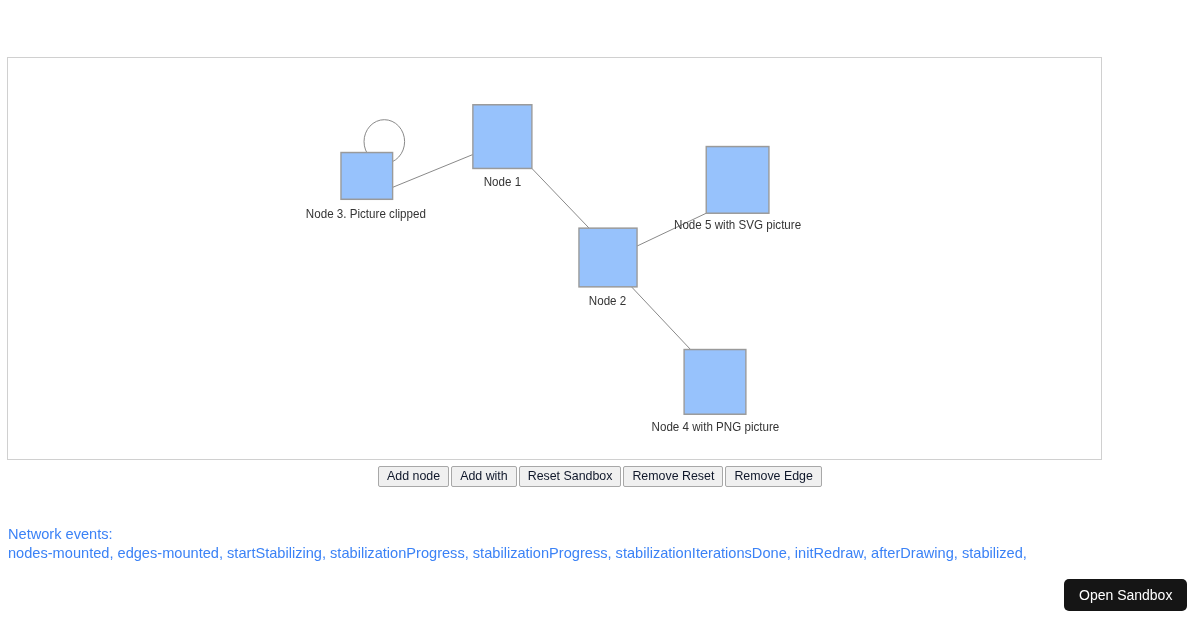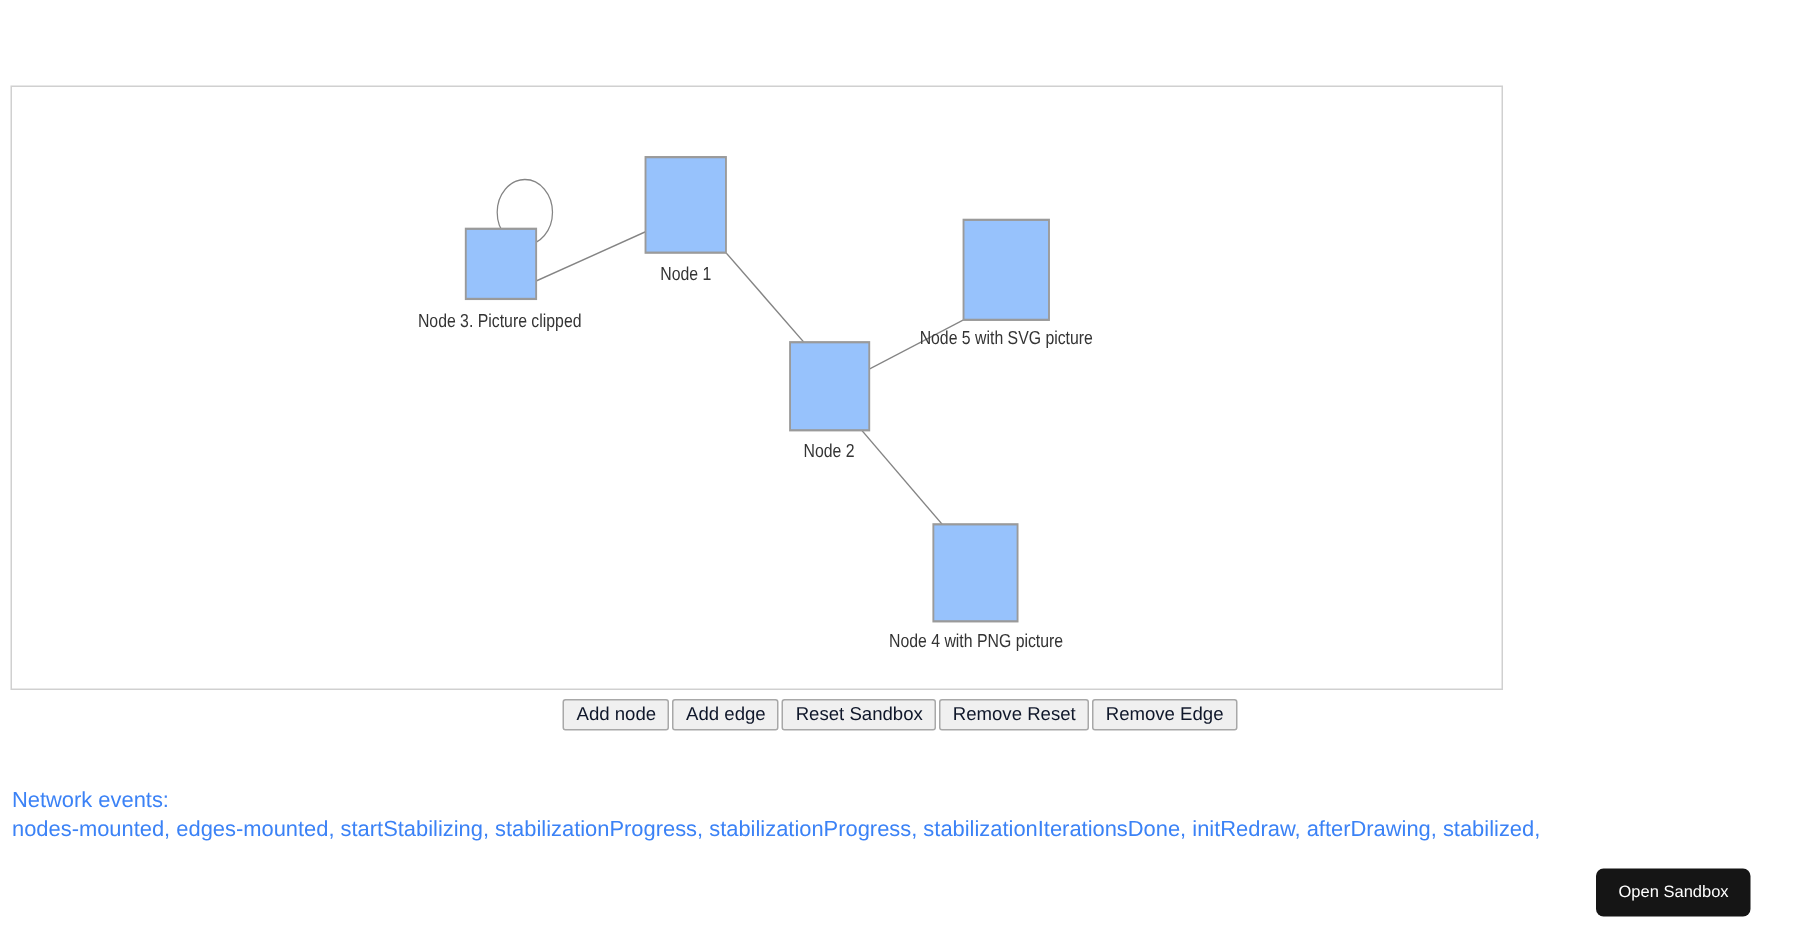--- a/index.html
+++ b/index.html
@@ -15,21 +15,21 @@
     overflow: hidden;
     font-family: "Liberation Sans", sans-serif;
     -webkit-font-smoothing: antialiased;
   }
 
   
   #network-panel {
     position: absolute;
     left: 7px;
     top: 57px;
-    width: 995px;
+    width: 1095px;
     height: 403px;
     border: 1px solid #d0d0d0;
     box-sizing: border-box;
     background: #ffffff;
   }
   #network-svg {
     position: absolute;
     left: 0;
     top: 0;
     width: 100%;
@@ -79,21 +79,21 @@
   #events-list  { display: block; }
 
   
   #open-sandbox {
     position: absolute;
     left: 1064px;
     top: 579px;
     background: #151515;
     color: #ffffff;
     font-family: "Liberation Sans", sans-serif;
-    font-size: 11px;
+    font-size: 14px;
     line-height: 16px;
     padding: 8px 15px;
     border: none;
     border-radius: 5px;
     cursor: pointer;
   }
 </style>
 </head>
 <body>
 
@@ -118,20 +118,20 @@
     <g id="labels-layer">
         <text x="536" y="129" text-anchor="middle" class="node-label" fill="#343434">Node 1</text>
         <text x="650" y="248" text-anchor="middle" class="node-label" fill="#343434">Node 2</text>
         <text x="388" y="161" text-anchor="middle" class="node-label" fill="#343434">Node 3. Picture clipped</text>
         <text x="767" y="375" text-anchor="middle" class="node-label" fill="#343434">Node 4 with PNG picture</text>
         <text x="791" y="172" text-anchor="middle" class="node-label" fill="#343434">Node 5 with SVG picture</text>
       </g>
   </svg>
 </div>
 
-<div id="button-bar"><button>Add node</button><button>Add edge</button><button>Reset Sandbox</button><button>Remove Reset</button><button>Remove Edge</button></div>
+<div id="button-bar"><button>Add node</button><button>Add with</button><button>Reset Sandbox</button><button>Remove Reset</button><button>Remove Edge</button></div>
 
 <div id="events-log">
   <span id="events-title">Network events:</span>
   <span id="events-list">nodes-mounted, edges-mounted, startStabilizing, stabilizationProgress, stabilizationProgress, stabilizationIterationsDone, initRedraw, afterDrawing, stabilized,</span>
 </div>
 
 <button id="open-sandbox">Open Sandbox</button>
 
 </body></html>

